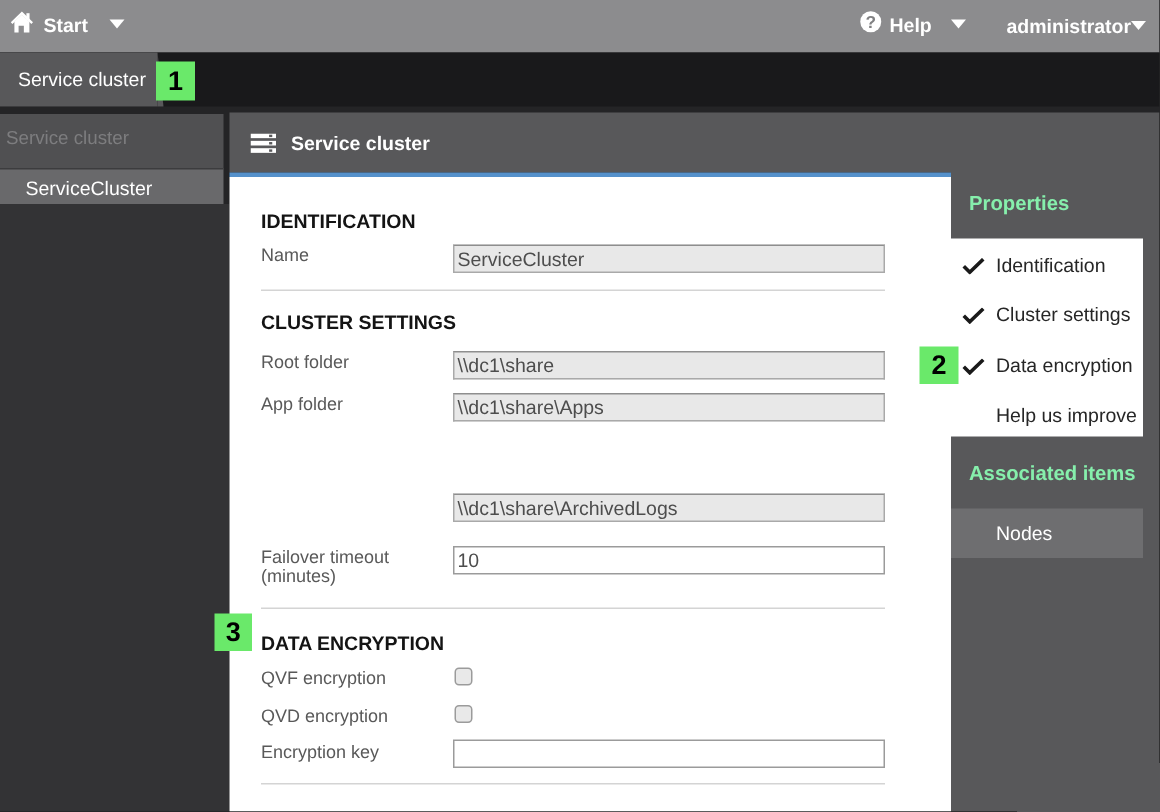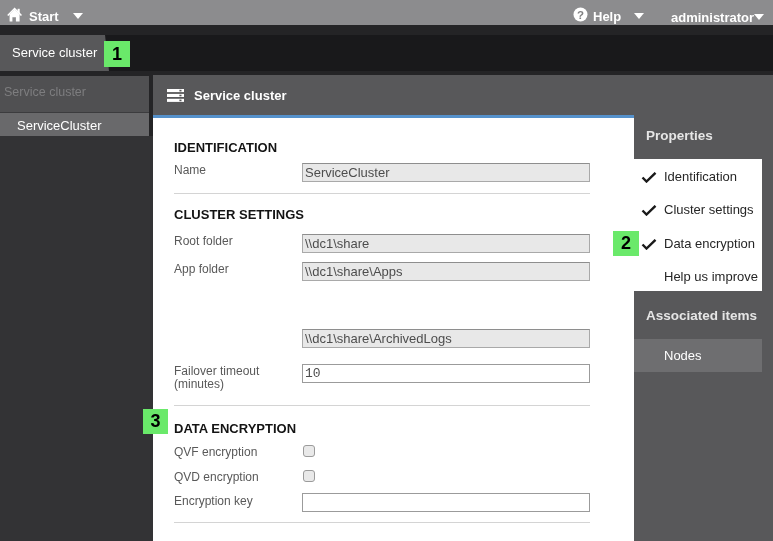--- a/index.html
+++ b/index.html
@@ -1,21 +1,21 @@
 <!DOCTYPE html>
 <html><head>
 <meta charset="utf-8">
 <style>
   * { margin:0; padding:0; box-sizing:border-box; }
   html,body { width:773px; height:541px; overflow:hidden; }
   body { font-family:"Liberation Sans", sans-serif; position:relative; background:#242426; }
   .abs { position:absolute; }
 
   
-  #topbar { left:0; top:0; width:773px; height:25px; background:#8c8c8e; color:#fff; }
+  #topbar { left:0; top:0; width:773px; height:35px; background:#8c8c8e; color:#fff; }
   .tb-text { font-weight:bold; font-size:13px; color:#fff; }
   .caret { width:0; height:0; border-left:5.5px solid transparent; border-right:5.5px solid transparent; border-top:6.5px solid #fff; }
 
   
   #tabbar { left:0; top:35px; width:773px; height:36px; background:#19191b; }
   #tab1 { left:0; top:35px; width:105px; height:36px; background:#58585a; color:#fff; font-size:13px; line-height:36px; padding-left:12px; }
   #tabslant { left:105px; top:35px; width:0; height:0; border-bottom:36px solid #58585a; border-right:4px solid transparent; }
   .badge { background:#6ae96a; color:#000; font-weight:bold; font-size:18px; text-align:center; z-index:30; }
   #badge1 { left:104px; top:41px; width:26px; height:26px; line-height:26px; }
   #badge2 { left:613px; top:231px; width:26px; height:25px; line-height:25px; }
@@ -28,28 +28,28 @@
 
   
   #chead { left:153px; top:75px; width:481px; height:40px; background:#58585a; color:#fff; }
   #chead .title { position:absolute; left:41px; top:13px; font-size:13px; font-weight:bold; }
   #blueline { left:153px; top:115px; width:481px; height:3px; background:#5591cb; }
   #cbody { left:153px; top:118px; width:481px; height:423px; background:#fff; }
 
   .h1 { position:absolute; font-size:13px; font-weight:bold; color:#141414; }
   .lbl { position:absolute; left:21px; font-size:12px; color:#595959; width:122px; line-height:13px; }
   .inp { position:absolute; left:149px; width:288px; height:19px; background:#e8e8e8; border:1px solid #a9a9a9; border-top-color:#8e8e8e; font-size:13px; color:#4d4d4d; line-height:17px; padding-left:2px; white-space:nowrap; }
-  .inp.live { background:#fff; border:1px solid #9b9b9b;font-family:Liberation Mono, monospace; }
+  .inp.live { background:#fff; border:1px solid #9b9b9b; }
   .sep { position:absolute; left:21px; width:416px; height:1px; background:#d4d4d4; }
   .cb { position:absolute; left:150px; width:12px; height:12px; background:#e9e9e9; border:1px solid #9b9b9b; border-radius:3px; }
 
   
   #rpanel { left:634px; top:75px; width:139px; height:466px; background:#58585a; }
   #rwhite { left:634px; top:159px; width:128px; height:132px; background:#fff; }
-  .rhead { position:absolute; left:12px; font-size:13.5px; font-weight:bold; color:#e5e5e5; }
+  .rhead { position:absolute; left:12px; font-size:13.5px; font-weight:bold; color:#86efac; }
   .ritem { position:absolute; left:30px; font-size:13px; color:#262626; }
   #nodes { left:634px; top:339px; width:128px; height:33px; background:#6e6e70; color:#fff; font-size:13px; line-height:33px; padding-left:30px; }
   .check { position:absolute; left:7px; width:16px; height:11px; }
 </style>
 </head>
 <body>
 
 <div id="topbar" class="abs">
   <svg class="abs" style="left:7px;top:7px" width="16" height="16" viewBox="0 0 16 16">
     <rect x="10.6" y="1.8" width="2.1" height="4.5" fill="#fff"></rect>

